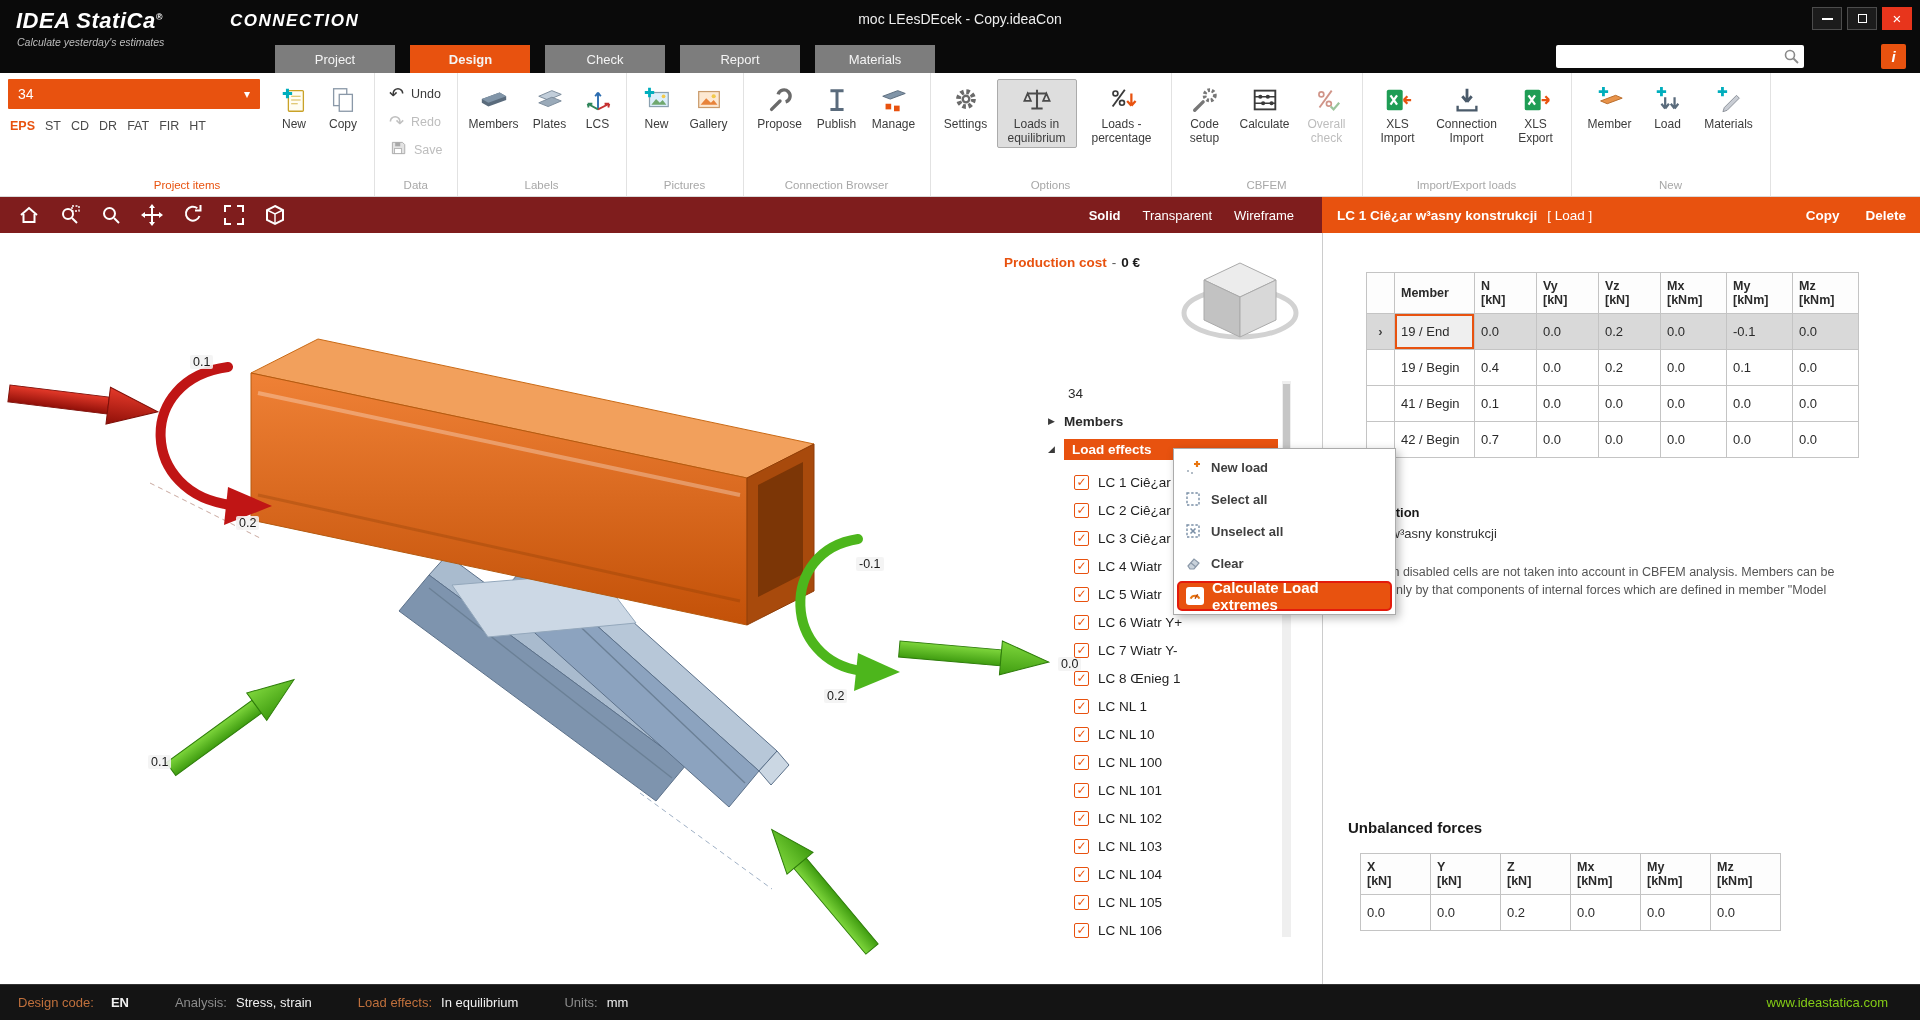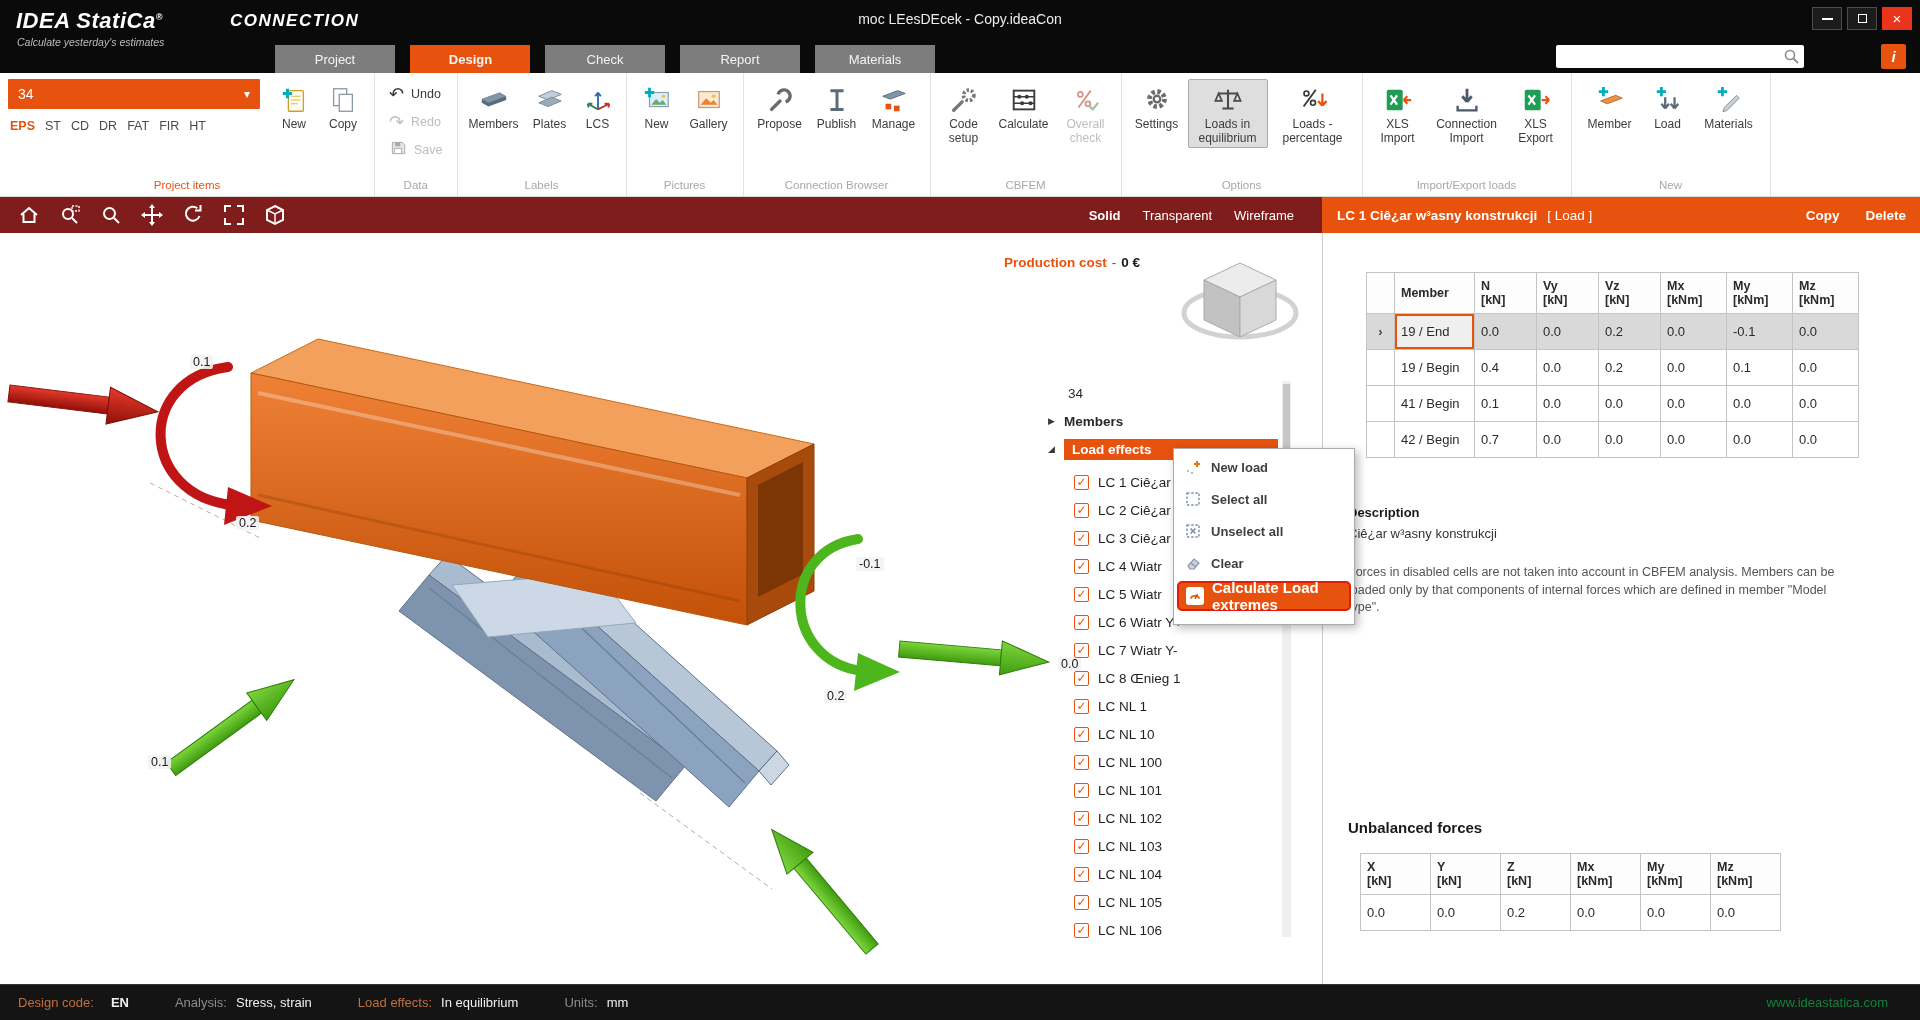--- a/index.html
+++ b/index.html
@@ -96,35 +96,35 @@
   .ltable .selcol { width:28px; padding:2px; text-align:center; color:#444; font-weight:bold; }
   tr.sel td { background:#D9D9D9; }
   td.focus-cell { background:#EFEFEF !important; box-shadow:inset 0 0 0 2px #E8520F; }
   .desc-label { position:absolute; left:25px; top:272px; font-size:13px; font-weight:bold; color:#1A1A1A; }
   .desc-value { position:absolute; left:25px; top:293px; font-size:13px; color:#333; }
   .desc-note { position:absolute; left:25px; top:331px; width:508px; font-size:12.5px; line-height:17.5px; color:#555; }
   .unb-title { position:absolute; left:25px; top:586px; font-size:15px; font-weight:bold; color:#1A1A1A; }
   .utable { position:absolute; left:37px; top:620px; }
 
   
-  .ctx-menu { position:absolute; left:1173px; top:448px; width:182px; background:#FFF; border:1px solid #ABABAB; box-shadow:3px 3px 9px rgba(0,0,0,.28); z-index:60; padding:2px 0 13px; }
+  .ctx-menu { position:absolute; left:1173px; top:448px; width:223px; background:#FFF; border:1px solid #ABABAB; box-shadow:3px 3px 9px rgba(0,0,0,.28); z-index:60; padding:2px 0 3px; }
   .mi { height:32px; display:flex; align-items:center; gap:9px; padding:0 10px; font-size:13px; font-weight:600; color:#3F3F3F; cursor:pointer; }
   .mi .mic { width:18px; height:18px; flex:none; display:flex; align-items:center; justify-content:center; }
   .mi-hl { margin:2px 3px 0; height:30px; background:#E8520F; border:2px solid #E31B0C; border-radius:5px; color:#FFF; font-weight:bold; display:flex; align-items:center; gap:8px; padding:0 7px; font-size:15px; cursor:pointer; }
   .mi-hl .mic { width:18px; height:18px; background:#FFF; border-radius:3px; display:flex; align-items:center; justify-content:center; flex:none; }
 
   
   .statusbar { height:36px; background:#141414; border-top:1px solid #333; display:flex; align-items:center; padding:0 18px; font-size:13px; flex:none; }
   .sb-item { margin-right:46px; white-space:nowrap; }
   .sb-key { margin-right:9px; }
   .sb-key.warm { color:#C0703C; }
   .sb-key.gray { color:#8C8C8C; }
   .sb-val { color:#F0F0F0; }
   .sb-val.b { font-weight:bold;padding-left:8px; }
-  .sb-link { margin-left:auto; color:#15803d; margin-right:14px; cursor:pointer; }
+  .sb-link { margin-left:auto; color:#84cc16; margin-right:14px; cursor:pointer; }
 </style>
 </head>
 <body>
 
 <div class="app">
 
   <div class="header">
     <div class="brand"><span>IDEA StatiCa</span><sup>®</sup></div>
     <div class="product">CONNECTION</div>
     <div class="tagline">Calculate yesterday's estimates</div>
@@ -314,20 +314,55 @@
               </svg>
             </span>
           <span>Manage</span>
         </div>
       </div>
       <div class="rg-label">Connection Browser</div>
     </div>
 
     <div class="rgroup">
       <div class="rg-content">
+        <div class="rbtn" style="width:54px">
+          <span class="ic">
+              <svg width="32" height="30" viewBox="0 0 32 32">
+                <circle cx="16" cy="15" r="8" fill="none" stroke="#6A6A6A" stroke-width="5" stroke-dasharray="3.6 2.7"></circle>
+                <circle cx="16" cy="15" r="3.5" fill="none" stroke="#6A6A6A" stroke-width="2.5"></circle>
+              </svg>
+            </span>
+          <span>Settings</span>
+        </div>
+        <div class="rbtn pressed" style="width:80px">
+          <span class="ic">
+              <svg width="32" height="30" viewBox="0 0 32 32">
+                <path d="M16 5v20 M6 9h20 M10 25h12" stroke="#4A4A4A" stroke-width="2.2" fill="none"></path>
+                <path d="M6 9 l-3.5 8 h7 z M26 9 l-3.5 8 h7 z" fill="none" stroke="#4A4A4A" stroke-width="1.8"></path>
+              </svg>
+            </span>
+          <span>Loads in equilibrium</span>
+        </div>
+        <div class="rbtn" style="width:82px">
+          <span class="ic">
+              <svg width="32" height="30" viewBox="0 0 32 32">
+                <circle cx="9" cy="9" r="2.6" fill="none" stroke="#3A3A3A" stroke-width="1.8"></circle>
+                <circle cx="16" cy="19" r="2.6" fill="none" stroke="#3A3A3A" stroke-width="1.8"></circle>
+                <path d="M19 5 L6 23" stroke="#3A3A3A" stroke-width="2"></path>
+                <path d="M26 9 v13 m0 0 l-4.5-5 m4.5 5 l4.5-5" stroke="#E8520F" stroke-width="2.4" fill="none"></path>
+              </svg>
+            </span>
+          <span>Loads - percentage</span>
+        </div>
+      </div>
+      <div class="rg-label">Options</div>
+    </div>
+
+    <div class="rgroup">
+      <div class="rg-content">
         <div class="rbtn" style="width:50px">
           <span class="ic">
               <svg width="32" height="30" viewBox="0 0 32 32">
                 <circle cx="21" cy="11" r="5.5" fill="none" stroke="#777" stroke-width="4" stroke-dasharray="2.6 2"></circle>
                 <path d="M5 27 L14 18" stroke="#777" stroke-width="3.6" stroke-linecap="round"></path>
               </svg>
             </span>
           <span>Code setup</span>
         </div>
         <div class="rbtn" style="width:62px">
@@ -349,55 +384,20 @@
                 <circle cx="10" cy="10" r="2.6" fill="none" stroke="#D09488" stroke-width="1.8"></circle>
                 <circle cx="18" cy="20" r="2.6" fill="none" stroke="#D09488" stroke-width="1.8"></circle>
                 <path d="M21 6 L8 24" stroke="#D09488" stroke-width="2"></path>
                 <path d="M20 23 l3 3 6-7" stroke="#9CC49C" stroke-width="2.4" fill="none"></path>
               </svg>
             </span>
           <span>Overall check</span>
         </div>
       </div>
       <div class="rg-label">CBFEM</div>
-    </div>
-
-    <div class="rgroup">
-      <div class="rg-content">
-        <div class="rbtn" style="width:54px">
-          <span class="ic">
-              <svg width="32" height="30" viewBox="0 0 32 32">
-                <circle cx="16" cy="15" r="8" fill="none" stroke="#6A6A6A" stroke-width="5" stroke-dasharray="3.6 2.7"></circle>
-                <circle cx="16" cy="15" r="3.5" fill="none" stroke="#6A6A6A" stroke-width="2.5"></circle>
-              </svg>
-            </span>
-          <span>Settings</span>
-        </div>
-        <div class="rbtn pressed" style="width:80px">
-          <span class="ic">
-              <svg width="32" height="30" viewBox="0 0 32 32">
-                <path d="M16 5v20 M6 9h20 M10 25h12" stroke="#4A4A4A" stroke-width="2.2" fill="none"></path>
-                <path d="M6 9 l-3.5 8 h7 z M26 9 l-3.5 8 h7 z" fill="none" stroke="#4A4A4A" stroke-width="1.8"></path>
-              </svg>
-            </span>
-          <span>Loads in equilibrium</span>
-        </div>
-        <div class="rbtn" style="width:82px">
-          <span class="ic">
-              <svg width="32" height="30" viewBox="0 0 32 32">
-                <circle cx="9" cy="9" r="2.6" fill="none" stroke="#3A3A3A" stroke-width="1.8"></circle>
-                <circle cx="16" cy="19" r="2.6" fill="none" stroke="#3A3A3A" stroke-width="1.8"></circle>
-                <path d="M19 5 L6 23" stroke="#3A3A3A" stroke-width="2"></path>
-                <path d="M26 9 v13 m0 0 l-4.5-5 m4.5 5 l4.5-5" stroke="#E8520F" stroke-width="2.4" fill="none"></path>
-              </svg>
-            </span>
-          <span>Loads - percentage</span>
-        </div>
-      </div>
-      <div class="rg-label">Options</div>
     </div>
 
     <div class="rgroup">
       <div class="rg-content">
         <div class="rbtn" style="width:54px">
           <span class="ic">
               <svg width="32" height="30" viewBox="0 0 32 32">
                 <rect x="4" y="5" width="17" height="22" rx="2" fill="#1F9D55"></rect>
                 <path d="M8 11 l7 10 M15 11 l-7 10" stroke="#FFF" stroke-width="2.4"></path>
                 <path d="M30 16 h-8 m0 0 l4-4 m-4 4 l4 4" stroke="#E8520F" stroke-width="2.4" fill="none"></path>

